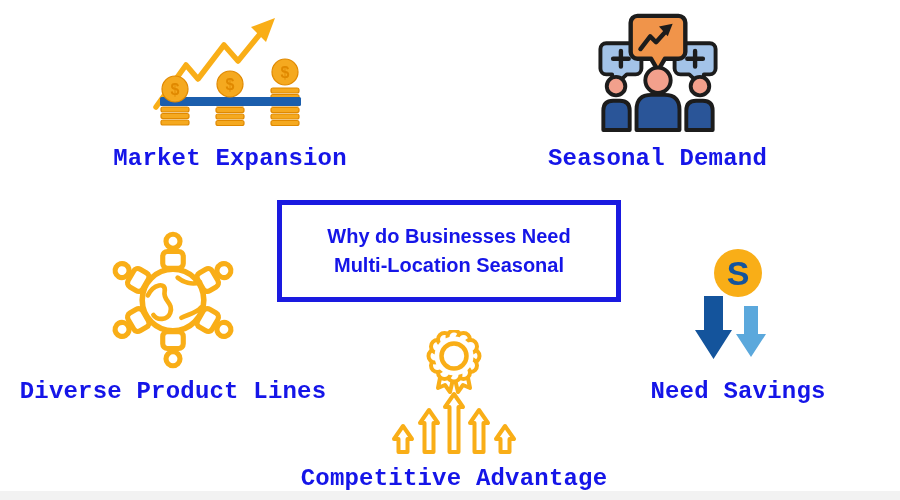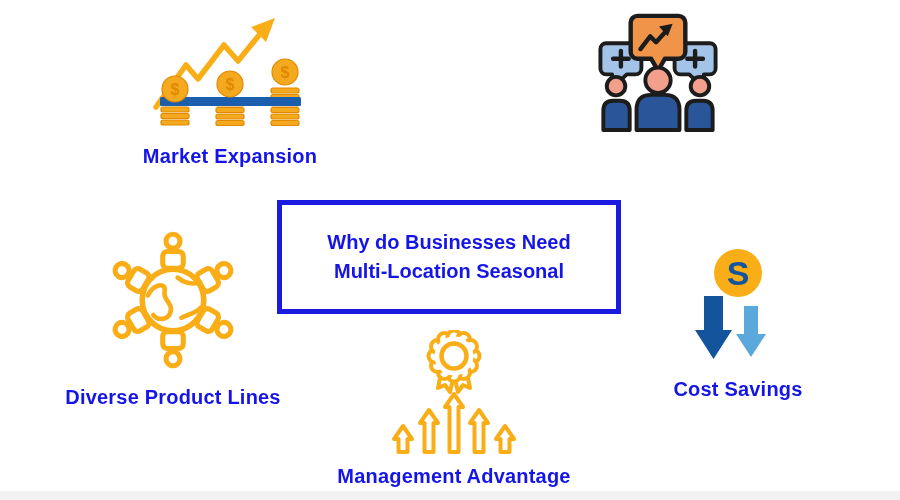--- a/index.html
+++ b/index.html
@@ -6,23 +6,23 @@
     --gold:#F9AE17; --coin:#F5A91F; --coin_dark:#E08900;
     --blue_text:#1515E8; --border_blue:#1A1AE0;
     --navy:#14549C; --light_blue:#5BA8DC; --bar_blue:#1B5EAD;
     --body_blue:#2A5598; --skin:#F2A08C;
     --bubble_blue:#A3C3E8; --bubble_orange:#F0944A; --ink:#1C1C1C;
   }
   *{margin:0;padding:0;box-sizing:border-box;}
   body{font-family:"Liberation Sans",sans-serif;background:#fff;}
   .canvas{position:relative;width:900px;height:500px;background:#fff;overflow:hidden;}
   .group{position:absolute;display:flex;flex-direction:column;align-items:center;}
-  .label{font-weight:800;font-size:20px;color:var(--blue_text);letter-spacing:.2px;white-space:nowrap;text-align:left;}
+  .label{font-weight:800;font-size:24px;color:var(--blue_text);letter-spacing:.2px;white-space:nowrap;text-align:left;font-family:Liberation Mono, monospace;}
   .title-box{
-    position:absolute;left:277px;top:200px;width:344px;height:114px;
+    position:absolute;left:277px;top:200px;width:344px;height:102px;
     border:5px solid var(--border_blue);background:#fff;
     display:flex;flex-direction:column;justify-content:center;align-items:center;
   }
   .title-line{font-weight:800;font-size:20px;line-height:29px;color:var(--blue_text);text-align:center;}
   .footer-strip{position:absolute;left:0;bottom:0;width:900px;height:9px;background:#F2F2F2;}
   
   .gold-line{stroke:var(--gold);fill:none;stroke-linecap:round;stroke-linejoin:round;}
   .gold-outline{stroke:var(--gold);fill:#fff;stroke-linecap:round;stroke-linejoin:round;}
   .gold-fill{fill:var(--gold);}
   .coin-fill{fill:var(--coin);stroke:var(--coin_dark);stroke-width:1.2;}
@@ -88,20 +88,21 @@
       </g>
       <g>
         <circle class="skin" cx="22" cy="78" r="9.5"></circle>
         <path class="body-blue" d="M9,123 V103 Q9,93 19,93 H26 Q36,93 36,103 V123 Z"></path>
         <circle class="skin" cx="108" cy="78" r="9.5"></circle>
         <path class="body-blue" d="M94,123 V103 Q94,93 104,93 H111 Q121,93 121,103 V123 Z"></path>
         <circle class="skin" cx="65" cy="72" r="13"></circle>
         <path class="body-blue" d="M43,123 V102 Q43,87 58,87 H72 Q87,87 87,102 V123 Z"></path>
       </g>
     </svg>
+    <div class="label" style="margin-top:13px;">Seasonal Demand</div>
   </div>
 
   <div class="title-box">
     <div class="title-line">Why do Businesses Need</div>
     <div class="title-line">Multi-Location Seasonal</div>
   </div>
 
   <div class="group" style="left:83px;top:230px;width:180px;">
     <svg width="140" height="140" viewBox="0 0 150 150">
       <g>
@@ -130,21 +131,21 @@
         <g transform="rotate(240 75 75)">
             <circle class="gold-line" stroke-width="5.5" cx="75" cy="12" r="7.5"></circle>
             <rect class="gold-line" stroke-width="5.5" x="64" y="23" width="22" height="18" rx="5"></rect>
           </g>
         <g transform="rotate(300 75 75)">
             <circle class="gold-line" stroke-width="5.5" cx="75" cy="12" r="7.5"></circle>
             <rect class="gold-line" stroke-width="5.5" x="64" y="23" width="22" height="18" rx="5"></rect>
           </g>
       </g>
     </svg>
-    <div class="label" style="margin-top:16px;">Diverse Product Lines</div>
+    <div class="label" style="margin-top:8px;">Diverse Product Lines</div>
   </div>
 
   <div class="group" style="left:364px;top:330px;width:180px;">
     <svg width="130" height="127" viewBox="0 0 130 127">
       <g>
         <path class="gold-outline" stroke-width="4" d="M53,38 L66,41 L61,62 L56,55 L49,58 Z"></path>
         <path class="gold-outline" stroke-width="4" d="M77,38 L64,41 L69,62 L74,55 L81,58 Z"></path>
         <circle class="gold-outline" stroke-width="4" cx="84" cy="26" r="6.5"></circle>
         <circle class="gold-outline" stroke-width="4" cx="81.5" cy="35.5" r="6.5"></circle>
         <circle class="gold-outline" stroke-width="4" cx="74.5" cy="42.5" r="6.5"></circle>
@@ -161,29 +162,29 @@
         <circle class="gold-line" stroke-width="4.5" cx="65" cy="26" r="12.5"></circle>
       </g>
       <g>
         <path class="gold-outline" stroke-width="4" d="M9.5,122 V109 H5 L14,96 L23,109 H18.5 V122 Z"></path>
         <path class="gold-outline" stroke-width="4" d="M35.5,122 V93 H31 L40,80 L49,93 H44.5 V122 Z"></path>
         <path class="gold-outline" stroke-width="4" d="M60.5,122 V77 H56 L65,64 L74,77 H69.5 V122 Z"></path>
         <path class="gold-outline" stroke-width="4" d="M85.5,122 V93 H81 L90,80 L99,93 H94.5 V122 Z"></path>
         <path class="gold-outline" stroke-width="4" d="M111.5,122 V109 H107 L116,96 L125,109 H120.5 V122 Z"></path>
       </g>
     </svg>
-    <div class="label" style="margin-top:8px;">Management Advantage</div>
+    <div class="label" style="margin-top:8px;">Competitive Advantage</div>
   </div>
 
   <div class="group" style="left:648px;top:248px;width:180px;">
     <svg width="95" height="114" viewBox="0 0 95 114">
       <g>
         <circle class="gold-fill" cx="47" cy="25" r="24"></circle>
         <text class="savings-sym" x="47" y="37" text-anchor="middle">S</text>
       </g>
       <path class="navy-fill" d="M13,48 H32 V82 H41 L22.5,111 L4,82 H13 Z"></path>
       <path class="lblue-fill" d="M53,58 H67 V86 H75 L60,109 L45,86 H53 Z"></path>
     </svg>
-    <div class="label" style="margin-top:16px;">Cost Savings</div>
+    <div class="label" style="margin-top:16px;">Need Savings</div>
   </div>
 
   <div class="footer-strip"></div>
 </div>
 
 </body></html>

